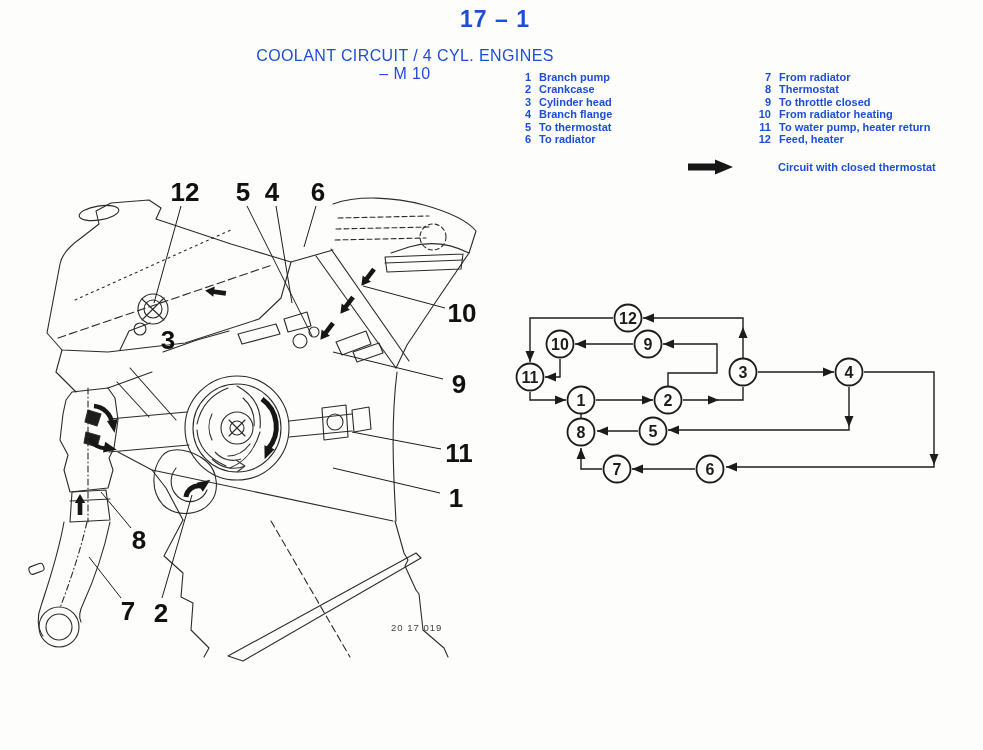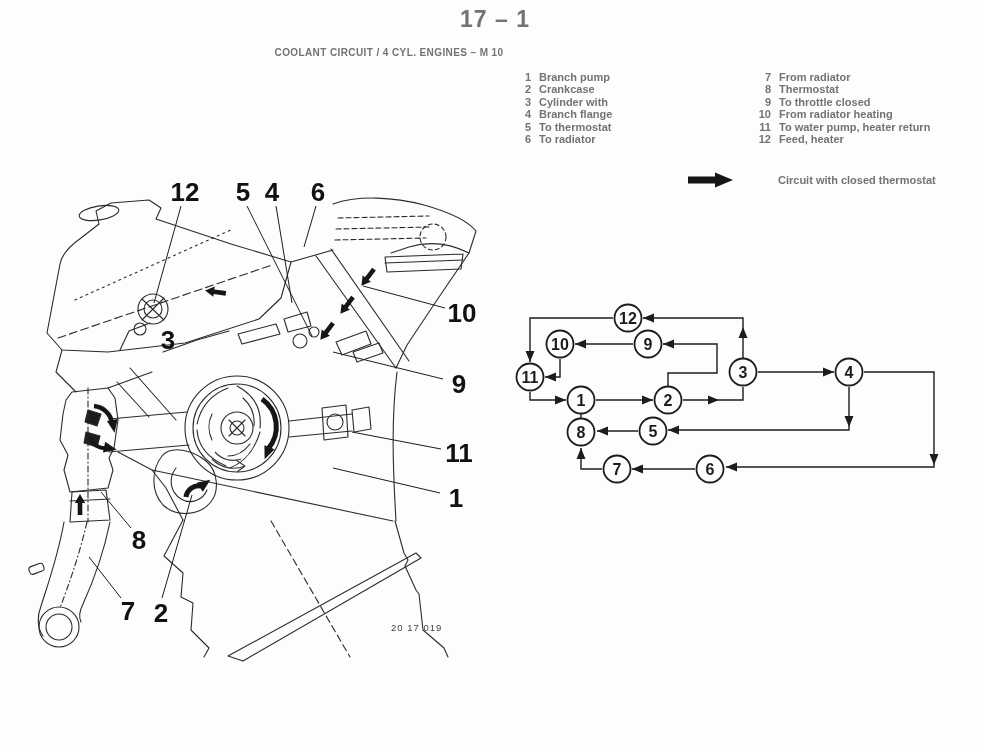--- a/index.html
+++ b/index.html
@@ -1,35 +1,35 @@
 <!DOCTYPE html>
 <html><head>
 <meta charset="utf-8">
 <style>
   html,body{margin:0;padding:0;background:#e8e8e8;}
   .page{
     position:relative;width:983px;height:750px;background:#fdfdfc;
-    font-family:"Liberation Sans",sans-serif;color:#737373;overflow:hidden;
+    font-family:"Liberation Sans",sans-serif;color:#1d4ed8;overflow:hidden;
     margin:0 auto;
   }
   .page-number{
     position:absolute;left:405px;top:6px;width:180px;text-align:center;
     font-size:23px;font-weight:bold;letter-spacing:1px;
   }
   .doc-title{
-    position:absolute;left:239px;top:47px;width:300px;text-align:center;
-    font-size:10px;font-weight:bold;letter-spacing:0.4px;
+    position:absolute;left:255px;top:47px;width:300px;text-align:center;
+    font-size:16px;font-weight:normal;letter-spacing:0.4px;
   }
   .legend-col{position:absolute;font-size:11px;font-weight:bold;}
   .legend-col .lrow{display:flex;line-height:12.4px;}
   .legend-col .lnum{width:18px;text-align:right;margin-right:8px;flex:none;}
   .legend-col .llab{white-space:nowrap;}
   #legend-left{left:513px;top:71px;}
   #legend-right{left:753px;top:71px;}
-  .arrow-key{position:absolute;left:688px;top:167px;}
+  .arrow-key{position:absolute;left:688px;top:154px;}
   .akrow{display:flex;align-items:center;height:25px;}
   .ak-icon{width:46px;height:18px;flex:none;}
   .aklabel{margin-left:44px;font-size:11px;font-weight:bold;white-space:nowrap;}
   svg.canvas{position:absolute;left:0;top:0;}
   svg text{font-family:"Liberation Sans",sans-serif;}
 </style>
 </head>
 <body>
 
 <div class="page">
@@ -264,21 +264,21 @@
         <span class="llab">Branch pump</span>
       </div>
 
       <div class="lrow">
         <span class="lnum">2</span>
         <span class="llab">Crankcase</span>
       </div>
 
       <div class="lrow">
         <span class="lnum">3</span>
-        <span class="llab">Cylinder with</span>
+        <span class="llab">Cylinder head</span>
       </div>
 
       <div class="lrow">
         <span class="lnum">4</span>
         <span class="llab">Branch flange</span>
       </div>
 
       <div class="lrow">
         <span class="lnum">5</span>
         <span class="llab">To thermostat</span>

